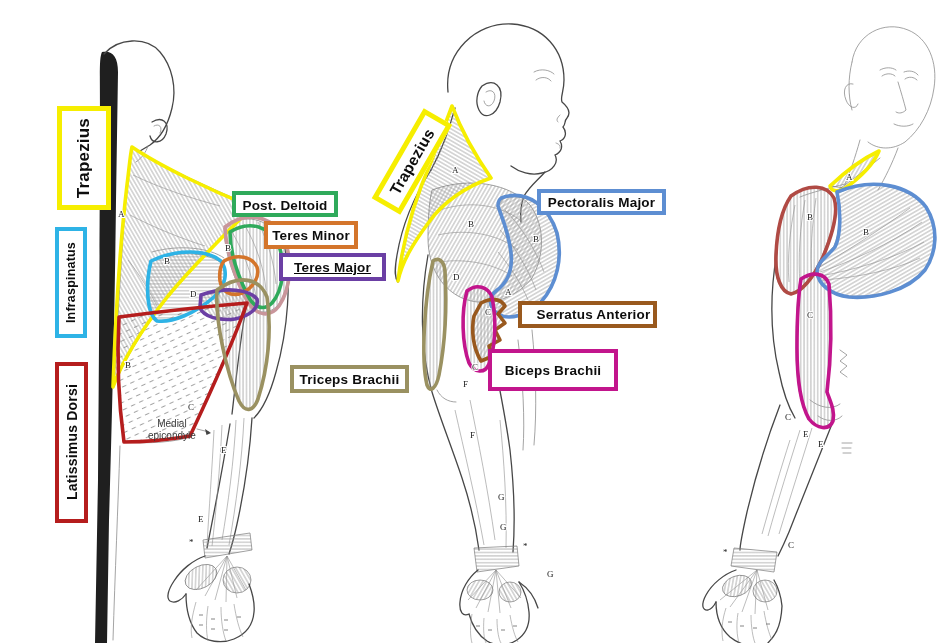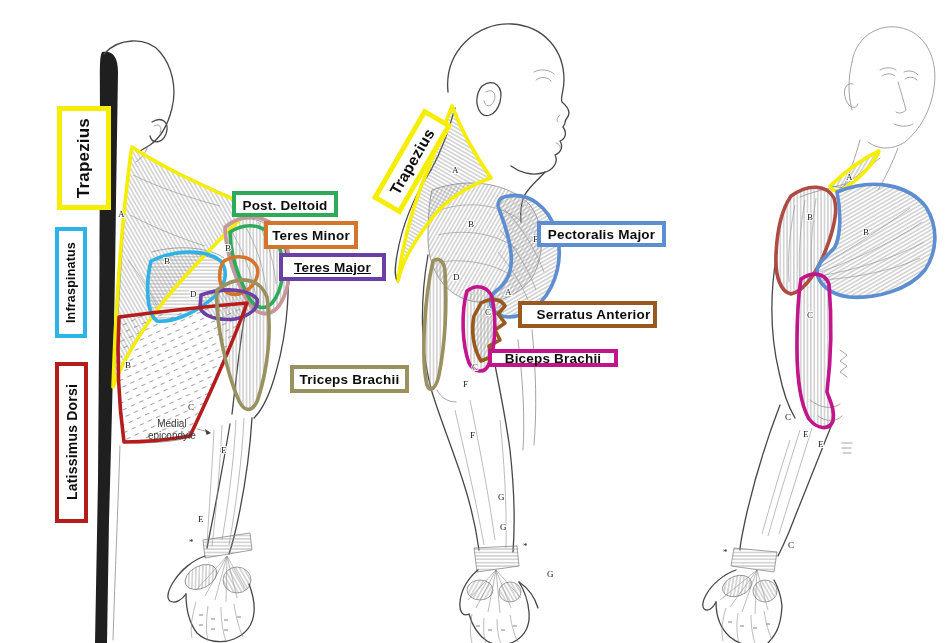--- a/index.html
+++ b/index.html
@@ -21,21 +21,21 @@
   #lbl-latissimus-dorsi .label-text{font-size:14px;}
   #lbl-middle-deltoid{left:183px;top:165px;width:115px;height:27px;}
   #lbl-post-deltoid{left:232px;top:191px;width:106px;height:26px;}
   #lbl-teres-minor{left:264px;top:221px;width:94px;height:28px;}
   #lbl-teres-major{left:279px;top:253px;width:107px;height:28px;}
   #lbl-triceps-brachii{left:290px;top:365px;width:119px;height:28px;}
   #lbl-trapezius-side{left:360px;top:145px;width:104px;height:33px;transform:rotate(-60deg);border-width:5px;}
   #lbl-trapezius-side .label-text{font-size:15.5px;}
   #lbl-pectoralis-major{left:537px;top:189px;width:129px;height:26px;}
   #lbl-serratus-anterior{left:518px;top:301px;width:139px;height:27px;padding-left:12px;}
-  #lbl-biceps-brachii{left:488px;top:349px;width:130px;height:18px;}
+  #lbl-biceps-brachii{left:488px;top:349px;width:130px;height:42px;}
   #lbl-anterior-deltoid{left:688px;top:163px;width:123px;height:27px;}
 
   
   .annotation{position:absolute;left:148px;top:418px;z-index:4;font-size:10px;color:#3a3a3a;
               text-align:center;line-height:1.15;}
 
   
   .hline{stroke:#9c9c9c;stroke-width:.75;}
   .muscle{stroke:#7a7a7a;stroke-width:.7;}
   .contour{fill:none;stroke:#474747;stroke-width:1.3;stroke-linecap:round;}
@@ -302,21 +302,21 @@
     </div>
 <div class="label" id="lbl-teres-major" style="border-color: rgb(107, 63, 164); text-decoration: underline;">
   <span class="label-text">Teres Major</span>
     </div>
 <div class="label" id="lbl-triceps-brachii" style="border-color: rgb(154, 145, 97);">
   <span class="label-text">Triceps Brachii</span>
     </div>
 <div class="label" id="lbl-trapezius-side" style="border-color: rgb(246, 238, 0);">
   <span class="label-text">Trapezius</span>
     </div>
-<div class="label" id="lbl-pectoralis-major" style="border-color: rgb(93, 142, 210); margin-top: 32px;">
+<div class="label" id="lbl-pectoralis-major" style="border-color: rgb(93, 142, 210);">
   <span class="label-text">Pectoralis Major</span>
     </div>
 <div class="label" id="lbl-serratus-anterior" style="border-color: rgb(153, 89, 30);">
   <span class="label-text">Serratus Anterior</span>
     </div>
 <div class="label" id="lbl-biceps-brachii" style="border-color: rgb(194, 21, 140);">
   <span class="label-text">Biceps Brachii</span>
     </div>
 
 <div class="annotation">

